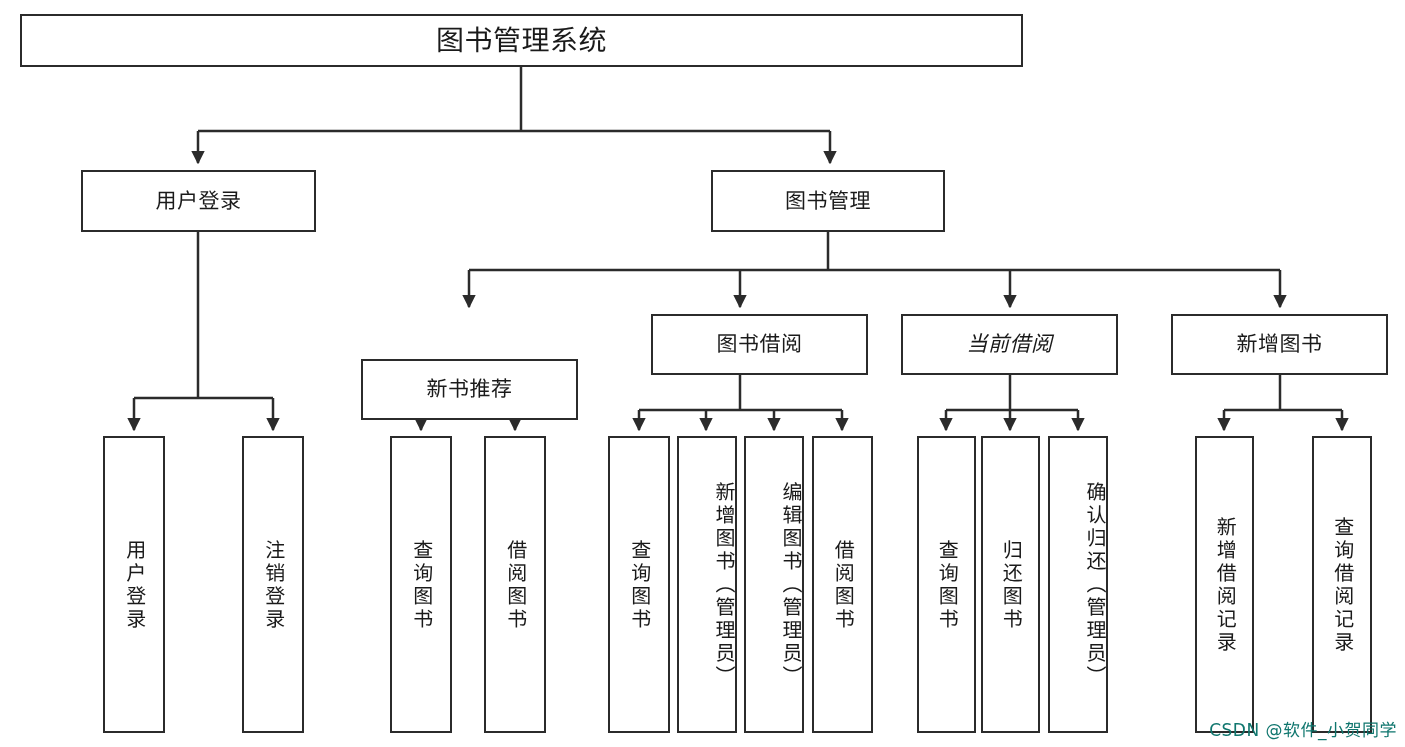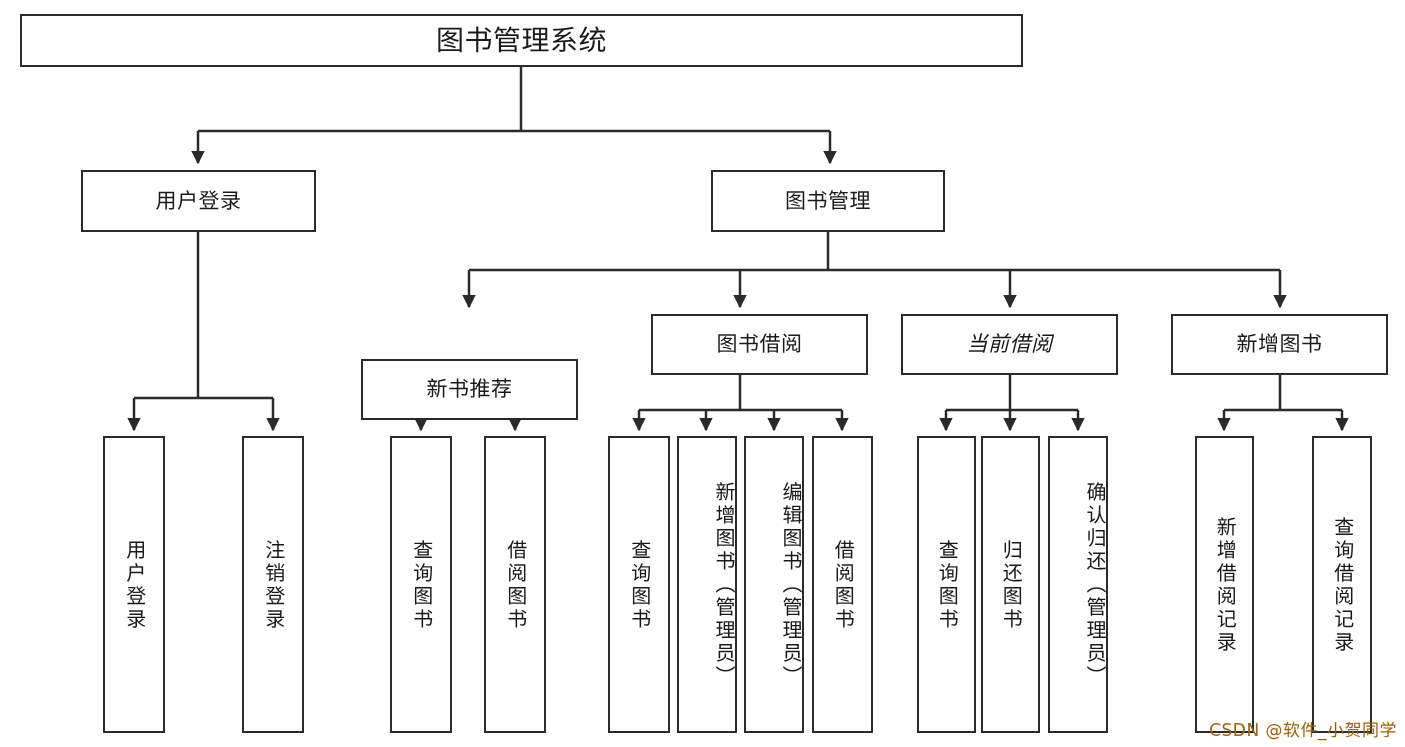--- a/index.html
+++ b/index.html
@@ -60,21 +60,21 @@
   }
   .node-label {
     display: block;
     white-space: pre-line;
   }
   #watermark {
     position: absolute;
     right: 8px;
     bottom: 6px;
     font-size: 17px;
-    color: #a16207;
+    color: #0f766e;
     letter-spacing: 0.5px;
     z-index: 3;
     user-select: none;
   }
 </style>
 </head>
 <body>
 
 <div id="diagram-root">
 

